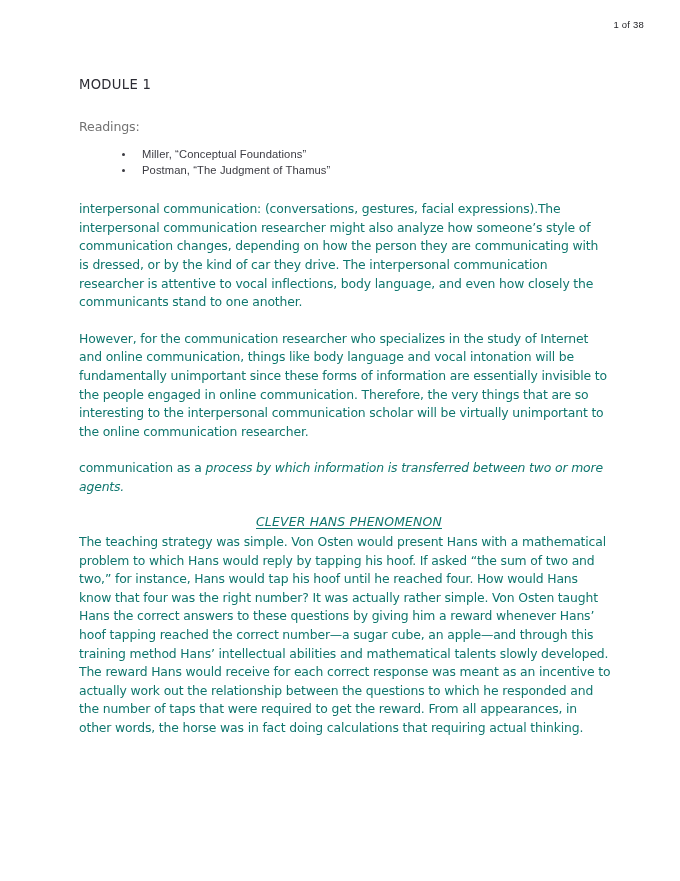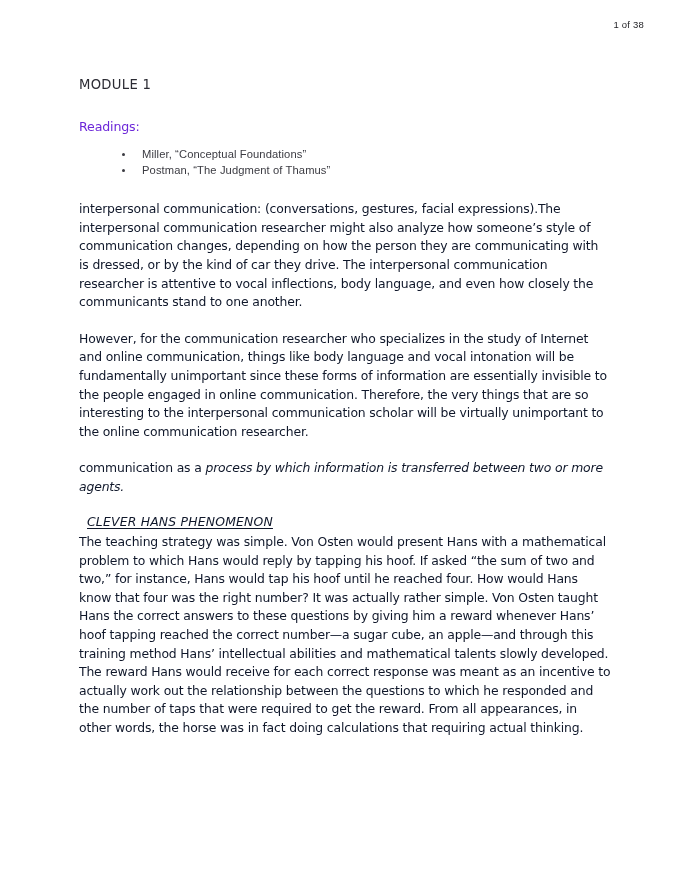--- a/index.html
+++ b/index.html
@@ -44,36 +44,36 @@
     top: 76px;
     width: 532px;
   }
 
   
   .hand {
     font-family: "DejaVu Sans", sans-serif;
     font-size: 12.4px;
     line-height: 18.6px;
     letter-spacing: -0.15px;
-    color: #0f172a;
+    color: #0f766e;
   }
 
   .module-title {
     font-size: 13.2px;
     line-height: 18px;
     letter-spacing: 0.3px;
     margin: 0 0 24px 0;
     color: #2b2b33;
   }
 
   .readings-label {
     font-size: 12.6px;
     line-height: 18px;
     margin: 0 0 11px 0;
-    color: #6d28d9;
+    color: #737373;
   }
 
   
   ul.readings {
     margin: 4px 0 22px 0;
     padding: 0 0 0 41px;
     list-style: none;
   }
   ul.readings li {
     position: relative;
@@ -111,20 +111,21 @@
     font-style: italic;
     text-decoration: underline;
     text-underline-offset: 2px;
     letter-spacing: 0.2px;
     margin: 0 0 1px 0;
     display: inline-block;
   }
 
   .heading-wrap {
     margin: 0 0 1px 8px;
+    text-align: center;
   }
 </style>
 </head>
 <body>
 
 <div class="page">
 
   <div class="page-header">1 of 38</div>
 
   <div class="content">

